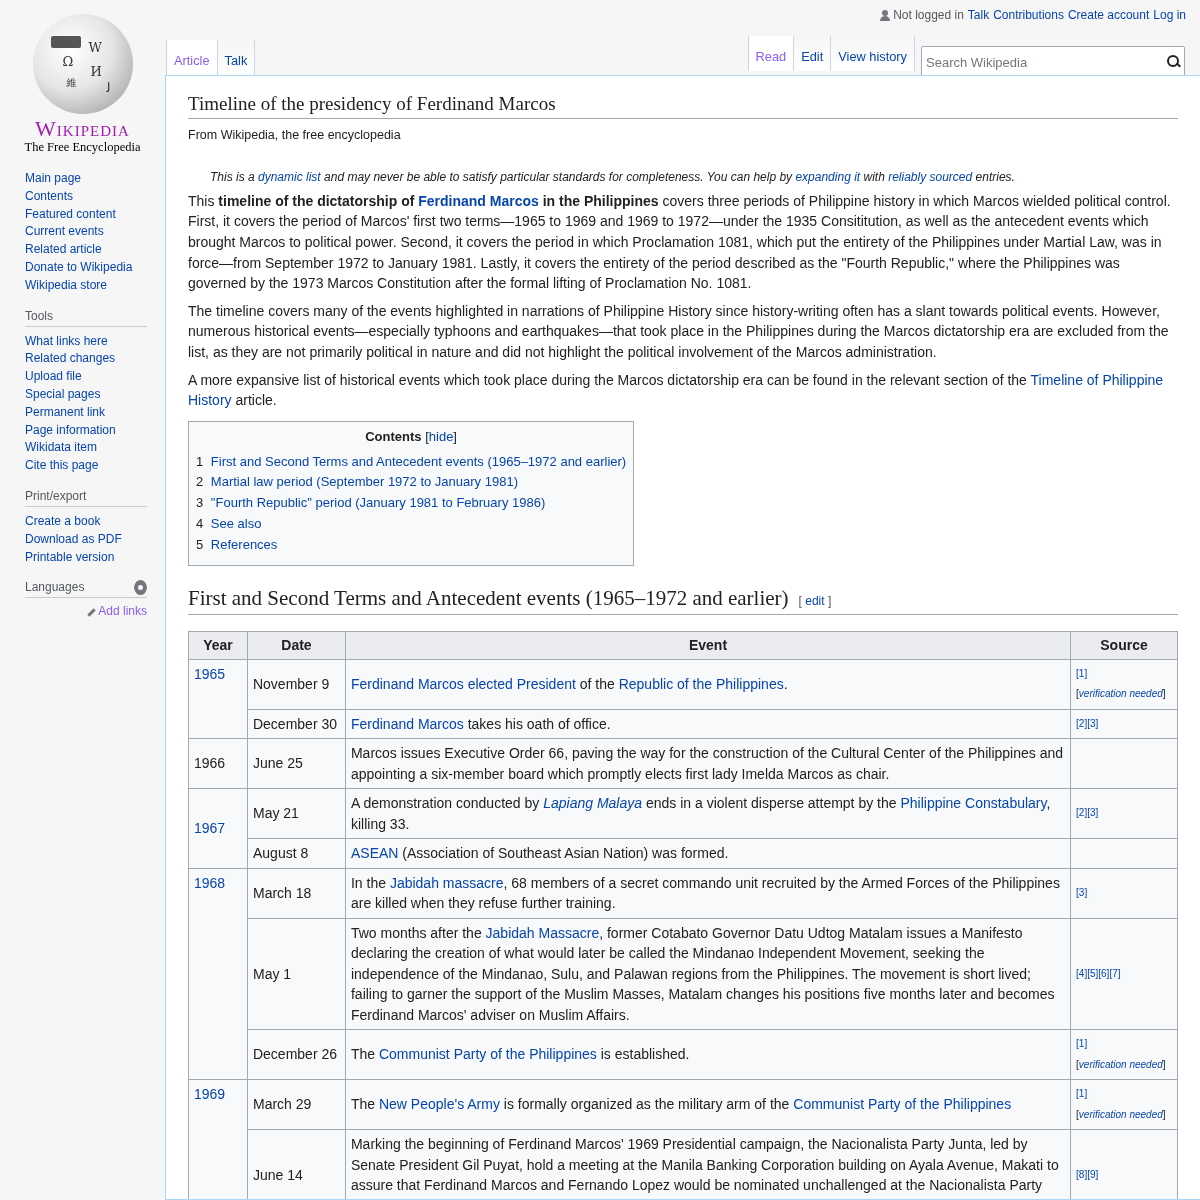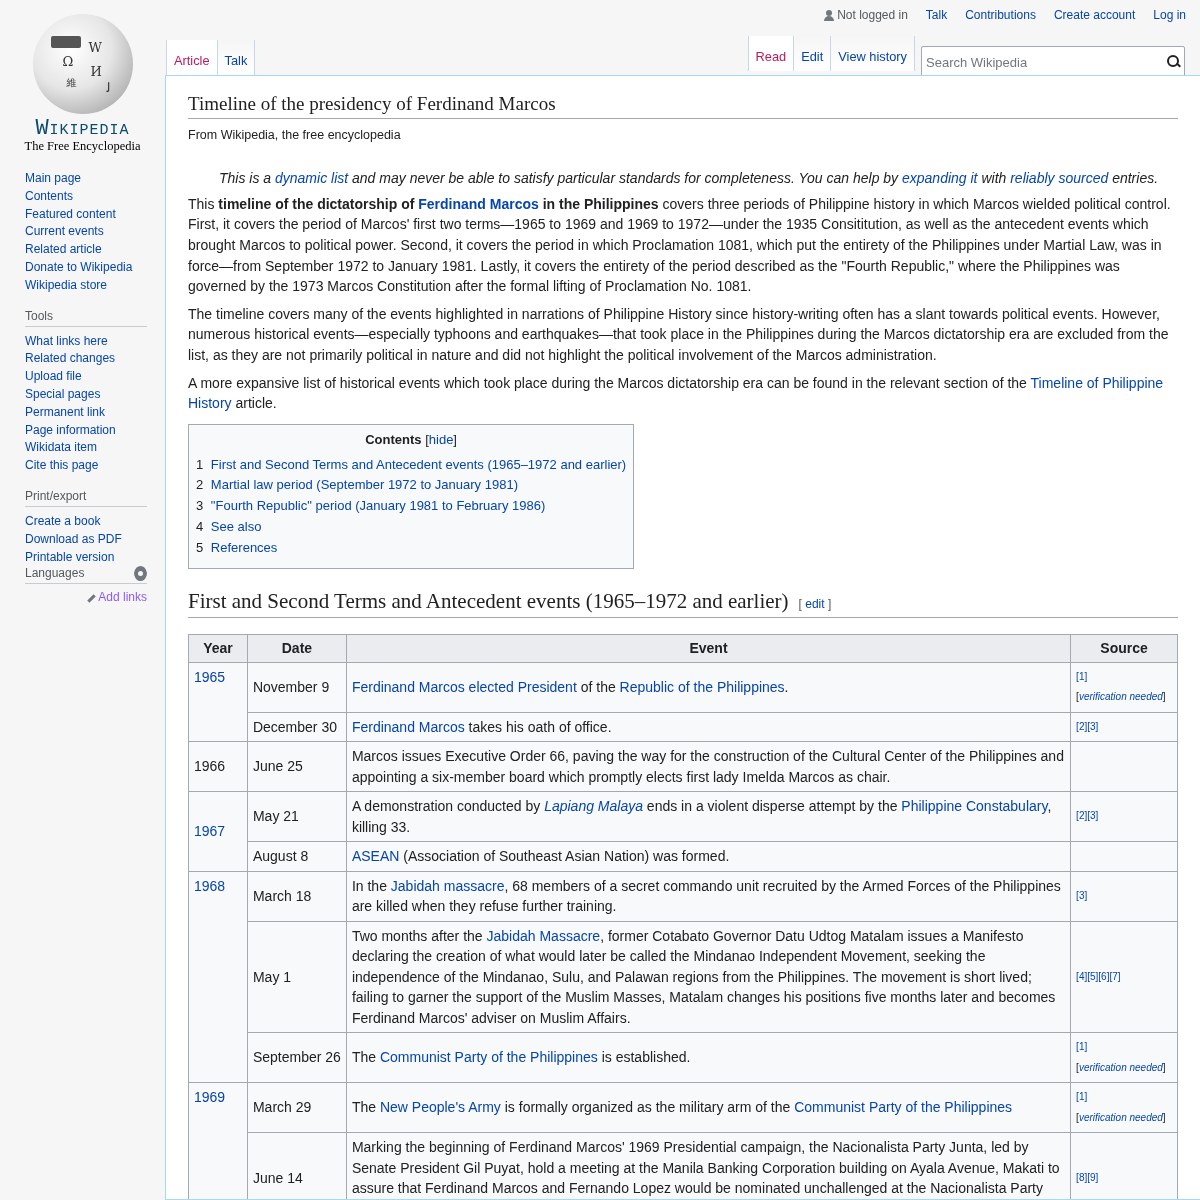--- a/index.html
+++ b/index.html
@@ -20,44 +20,44 @@
   .globe {
     margin-top: 14px; width: 100px; height: 100px; border-radius: 50%;
     background: radial-gradient(circle at 38% 35%, #ffffff 0%, #e6e6e6 45%, #a9a9a9 85%, #8a8a8a 100%);
     position: relative; overflow: hidden;
   }
   .globe span {
     position: absolute; font-family: "DejaVu Serif", serif; color: #333; font-size: 13px;
   }
   .globe .piece { position:absolute; left:18px; top:22px; width:30px; height:12px; background:#555; border-radius:2px; }
   .wordmark {
-    font-family: Liberation Mono, monospace;
-    font-size: 22px; letter-spacing: 1px; margin-top: 2px; color: #0c4a6e;
+    font-family: Liberation Serif, serif;
+    font-size: 22px; letter-spacing: 1px; margin-top: 2px; color: #a21caf;
     font-variant: small-caps;
   }
   .tagline { font-family: "Liberation Serif", serif; font-size: 12.5px; color: #000; margin-top: -2px; }
   
   .personal {
     position: absolute; top: 8px; right: 14px; font-size: 12px;
-    display: flex; gap: 18px; align-items: center;
+    display: flex; gap: 4px; align-items: center;
   }
   .personal .nl { color: #54595d; display: flex; align-items: center; gap: 3px; }
   .user-icon { width: 10px; height: 11px; position: relative; display:inline-block; }
   .user-icon::before { content:""; position:absolute; left:2px; top:0; width:6px; height:6px; border-radius:50%; background:#72777d; }
   .user-icon::after { content:""; position:absolute; left:0; top:6px; width:10px; height:5px; border-radius:5px 5px 0 0; background:#72777d; }
   
   .tabs-left { position: absolute; left: 166px; top: 40px; display: flex; height: 35px; }
   .tabs-right { position: absolute; right: 285px; top: 36px; display: flex; height: 35px; padding-left: 40px; }
   .tab {
     padding: 13px 7px 0 7px; font-size: 12.8px;
     background: linear-gradient(to bottom, rgba(255,255,255,0) 0%, #ffffff 100%);
     border-right: 1px solid #c8d7e8;
   }
   .tab.sel { background: #ffffff; color: #202122; }
-  .tab.sel span { color: #be185d; }
+  .tab.sel span { color: #8b5cf6; }
   .tabs-left .tab:first-child, .tabs-right .tab:first-child { border-left: 1px solid #c8d7e8; }
   
   .search {
     position: absolute; left: 921px; top: 46px; width: 264px; height: 32px;
     border: 1px solid #a2a9b1; background: #fff; border-radius: 2px;
     display: flex; align-items: center;
   }
   .search input {
     border: 0; outline: 0; flex: 1; font-size: 13px; padding: 0 4px;
     font-family: "Liberation Sans", sans-serif; color: #202122; background: transparent;
@@ -86,21 +86,21 @@
     position: absolute; left: 165px; top: 75px; width: 1035px; height: 1125px;
     background: #fff; border: 1px solid #a7d7f9; border-right: 0;
     padding: 16px 22px 0 22px; overflow: hidden;
   }
   h1 {
     font-family: "Liberation Serif", "DejaVu Serif", serif; font-weight: normal;
     font-size: 19px; margin: 0; padding-bottom: 2px; border-bottom: 1px solid #a2a9b1;
     line-height: 1.25;
   }
   .siteSub { font-size: 12.5px; margin-top: 9px; color: #202122; }
-  .hatnote { font-style: italic; font-size: 14px; margin: 26px 0 0 31px; line-height: 1.5; }
+  .hatnote { font-style: italic; font-size: 12px; margin: 26px 0 0 22px; line-height: 1.5; }
   p { font-size: 14px; line-height: 20.6px; margin: 7px 0 0 0; }
   
   .toc {
     display: inline-block; border: 1px solid #a2a9b1; background: #f8f9fa;
     padding: 7px 7px 10px 7px; margin-top: 10px; font-size: 13px;
   }
   .toc-title { text-align: center; font-weight: bold; font-size: 13px; margin-bottom: 8px; }
   .toc-title .hide { font-weight: normal; }
   .toc ol { list-style: none; margin: 0; padding: 0; }
   .toc li { line-height: 20.7px; }
@@ -193,21 +193,21 @@
     </ul>
   </div>
   <div class="portal" style="margin-top:14px;">
     <h3>Print/export</h3>
     <ul>
       <li><a>Create a book</a></li>
       <li><a>Download as PDF</a></li>
       <li><a>Printable version</a></li>
     </ul>
   </div>
-  <div class="portal" style="">
+  <div class="portal" style="margin-top:14px;">
     <h3>
       <span>Languages</span>
       <span class="gear-icon"></span>
     </h3>
     <div class="addlinks">
       <span class="pencil-icon"></span><span>Add links</span>
     </div>
   </div>
 </div>
 
@@ -296,21 +296,21 @@
       <td class="date">March 18</td>
       <td><span>In the </span><a>Jabidah massacre</a><span>, 68 members of a secret commando unit recruited by the Armed Forces of the Philippines are killed when they refuse further training.</span></td>
       <td class="src"><a>[3]</a></td>
     </tr>
     <tr>
       <td class="date">May 1</td>
       <td><span>Two months after the </span><a>Jabidah Massacre</a><span>, former Cotabato Governor Datu Udtog Matalam issues a Manifesto declaring the creation of what would later be called the Mindanao Independent Movement, seeking the independence of the Mindanao, Sulu, and Palawan regions from the Philippines. The movement is short lived; failing to garner the support of the Muslim Masses, Matalam changes his positions five months later and becomes Ferdinand Marcos' adviser on Muslim Affairs.</span></td>
       <td class="src"><a>[4][5][6][7]</a></td>
     </tr>
     <tr>
-      <td class="date">September 26</td>
+      <td class="date">December 26</td>
       <td><span>The </span><a>Communist Party of the Philippines</a><span> is established.</span></td>
       <td class="src top"><a>[1]</a><br><span class="br">[</span><a class="vn">verification needed</a><span class="br">]</span></td>
     </tr>
 
     <tr>
       <td class="year" rowspan="4"><a>1969</a></td>
       <td class="date">March 29</td>
       <td><span>The </span><a>New People's Army</a><span> is formally organized as the military arm of the </span><a>Communist Party of the Philippines</a></td>
       <td class="src top"><a>[1]</a><br><span class="br">[</span><a class="vn">verification needed</a><span class="br">]</span></td>
     </tr>

